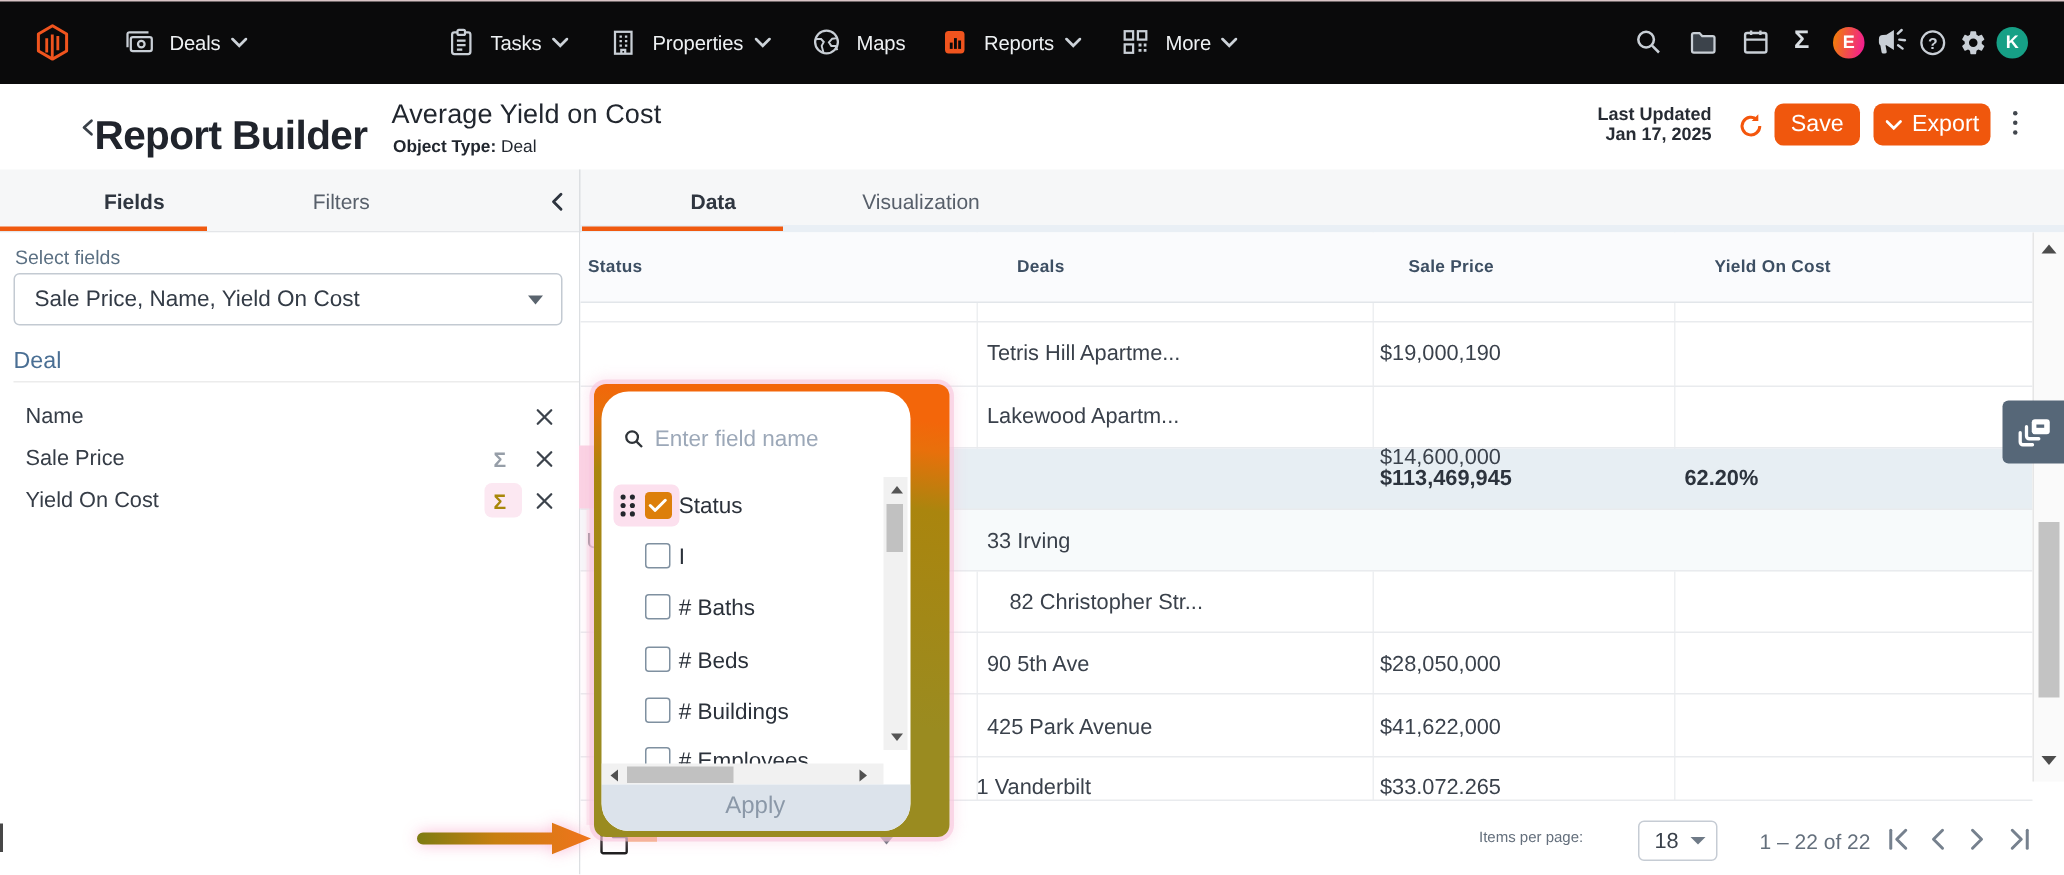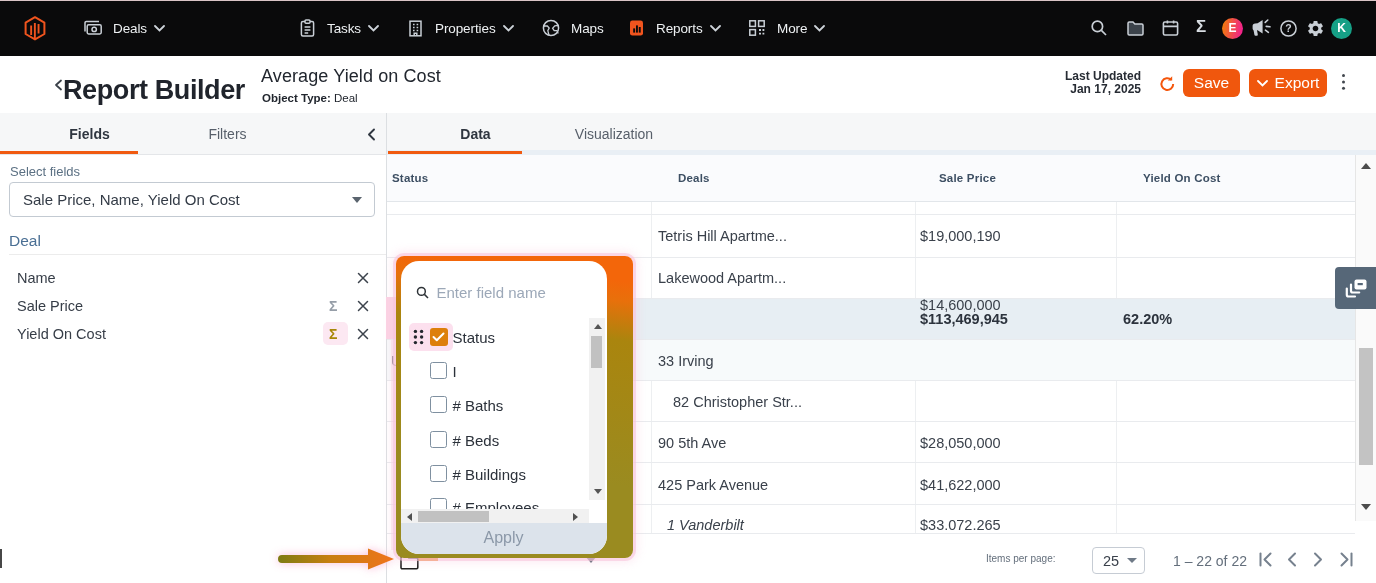--- a/index.html
+++ b/index.html
@@ -232,41 +232,41 @@
     <div class="celltxt" style="left:533px;top:115px;margin-top:27px;">$14,600,000</div>
     <div class="celltxt" style="left:533px;top:156px;font-weight:700;color:#2c333d;">$113,469,945</div>
     <div class="celltxt" style="left:736px;top:156px;font-weight:700;color:#2c333d;">62.20%</div>
     <div class="celltxt" style="left:4px;top:198px;font-weight:500;">Under Co...</div>
     <div class="celltxt" style="left:271px;top:198px;">33 Irving</div>
     <div class="celltxt" style="left:271px;top:239px;margin-left:15px;">82 Christopher Str...</div>
     <div class="celltxt" style="left:271px;top:280px;">90 5th Ave</div>
     <div class="celltxt" style="left:533px;top:280px;">$28,050,000</div>
     <div class="celltxt" style="left:271px;top:322px;">425 Park Avenue</div>
     <div class="celltxt" style="left:533px;top:322px;">$41,622,000</div>
-    <div class="celltxt" style="left:280px;top:362px;font-style:italic;">1 Vanderbilt</div>
+    <div class="celltxt" style="left:264px;top:362px;">1 Vanderbilt</div>
     <div class="celltxt" style="left:533px;top:362px;">$33.072.265</div>
 
     <div class="abs" style="left:968px;top:0;width:21px;height:366px;background:#fafafa;border-left:1px solid #e6e6e6;"></div>
     <div class="abs" style="left:974px;top:8px;width:0;height:0;border-left:5px solid transparent;border-right:5px solid transparent;border-bottom:6px solid #4c4c4c;"></div>
     <div class="abs" style="left:971.5px;top:193px;width:14px;height:117px;background:#c3c3c3;"></div>
     <div class="abs" style="left:974px;top:349px;width:0;height:0;border-left:5px solid transparent;border-right:5px solid transparent;border-top:6px solid #4c4c4c;"></div>
   </div>
 
   <div class="abs" style="left:1335px;top:267px;width:41px;height:42px;background:#566778;border-radius:4px 0 0 4px;z-index:6;">
     <svg class="abs" style="left:8px;top:9px;" width="25" height="25" viewBox="0 0 25 25">
       <rect x="11.5" y="3.5" width="12" height="10" rx="2" fill="#fff"></rect>
       <rect x="14.6" y="7" width="5.2" height="2.2" fill="#566778"></rect>
       <path d="M8 8.5 v6.2 a1.8 1.8 0 0 0 1.8 1.8 h6.4" fill="none" stroke="#fff" stroke-width="2.2" stroke-linecap="round"></path>
       <path d="M3.8 12.5 v6.2 a1.8 1.8 0 0 0 1.8 1.8 h6.4" fill="none" stroke="#fff" stroke-width="2.2" stroke-linecap="round"></path>
     </svg>
   </div>
   <div id="pager">
     <div class="abs" style="left:599px;top:19px;font-size:10px;color:#646f7c;">Items per page:</div>
     <div class="abs" style="left:705px;top:13px;width:53px;height:27px;border:1px solid #c6ccd4;border-radius:4px;"></div>
-    <div class="abs" style="left:716px;top:19px;font-size:14.5px;color:#3a414b;">25</div>
+    <div class="abs" style="left:716px;top:19px;font-size:14.5px;color:#3a414b;">18</div>
     <div class="abs" style="left:740px;top:24px;width:0;height:0;border-left:5px solid transparent;border-right:5px solid transparent;border-top:5.5px solid #6f7a87;"></div>
     <div class="abs" style="left:786px;top:19px;font-size:14px;color:#646f7c;">1 – 22 of 22</div>
     <svg class="abs" style="left:871px;top:18px;" width="16" height="15" viewBox="0 0 16 15" fill="none" stroke="#76818e" stroke-width="2" stroke-linecap="round" stroke-linejoin="round">
       <path d="M2.5 1.5 v12"></path>
         <polyline points="12.5,1.5 6.5,7.5 12.5,13.5"></polyline>
     </svg>
     <svg class="abs" style="left:899px;top:18px;" width="12" height="15" viewBox="0 0 12 15" fill="none" stroke="#76818e" stroke-width="2" stroke-linecap="round" stroke-linejoin="round">
       <polyline points="9,1.5 3,7.5 9,13.5"></polyline>
     </svg>
     <svg class="abs" style="left:925px;top:18px;" width="12" height="15" viewBox="0 0 12 15" fill="none" stroke="#76818e" stroke-width="2" stroke-linecap="round" stroke-linejoin="round">

